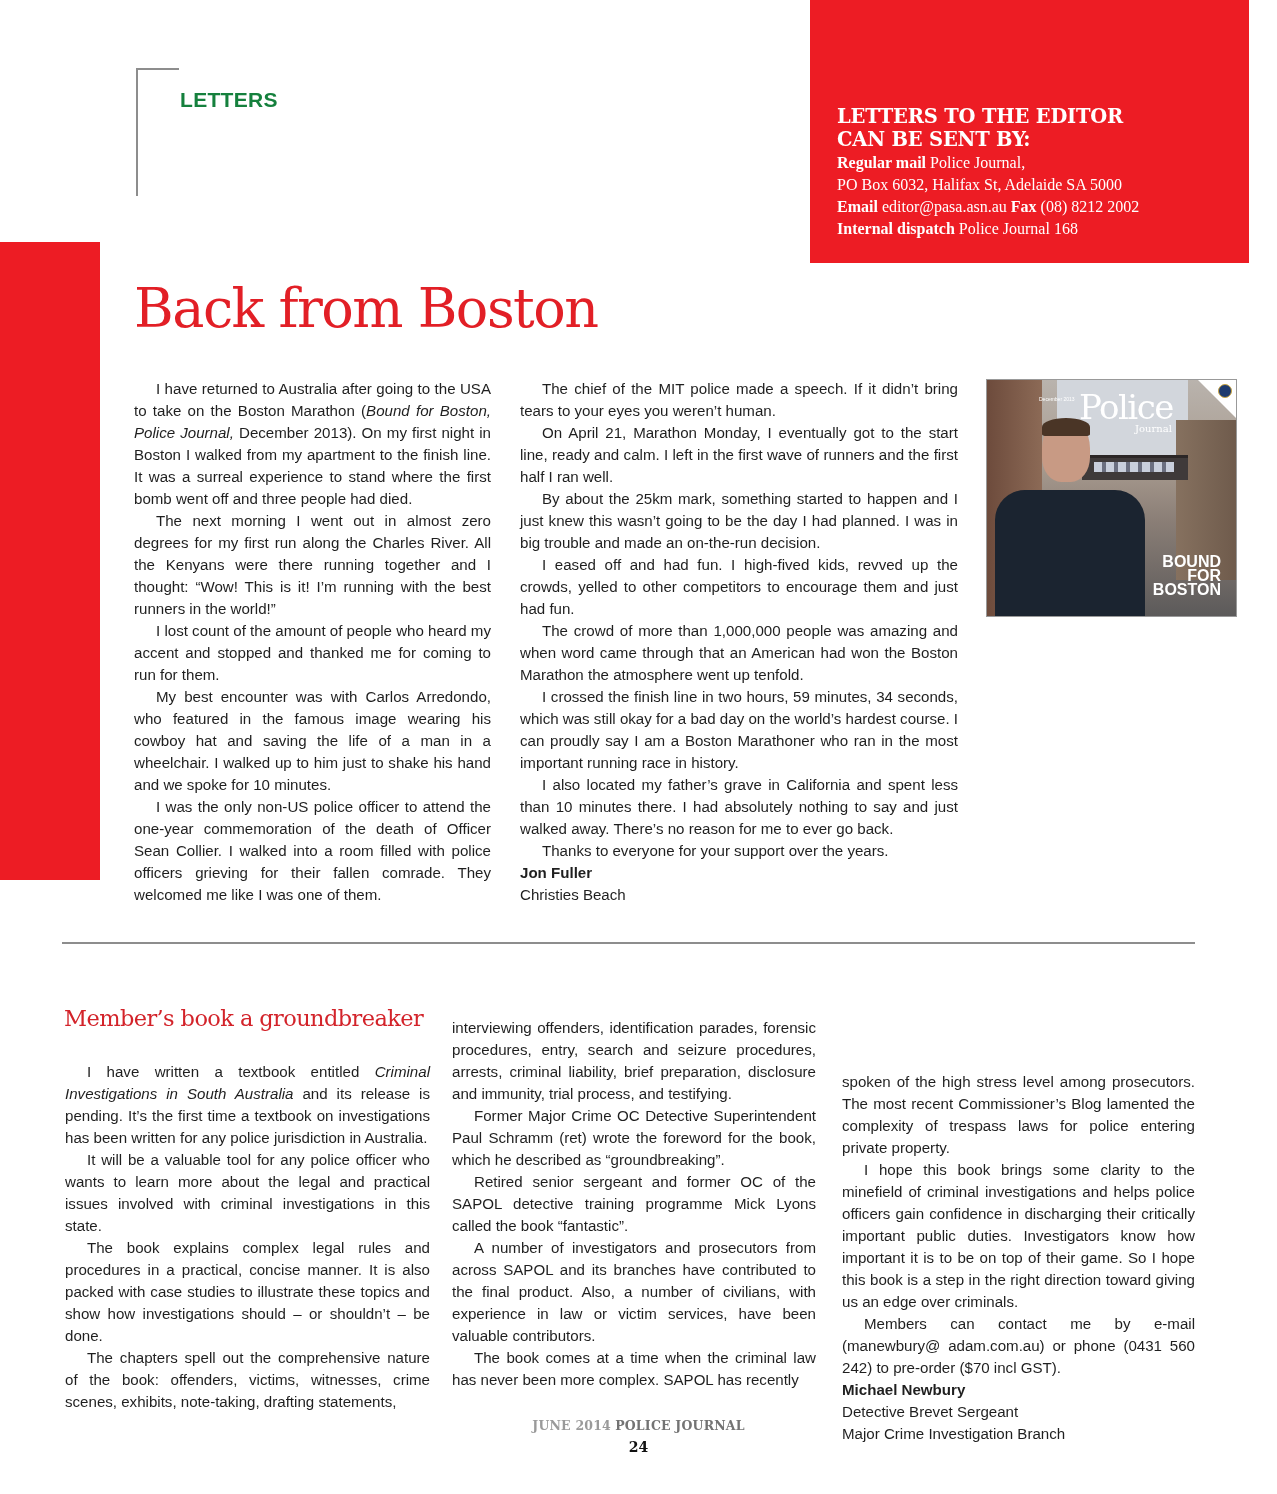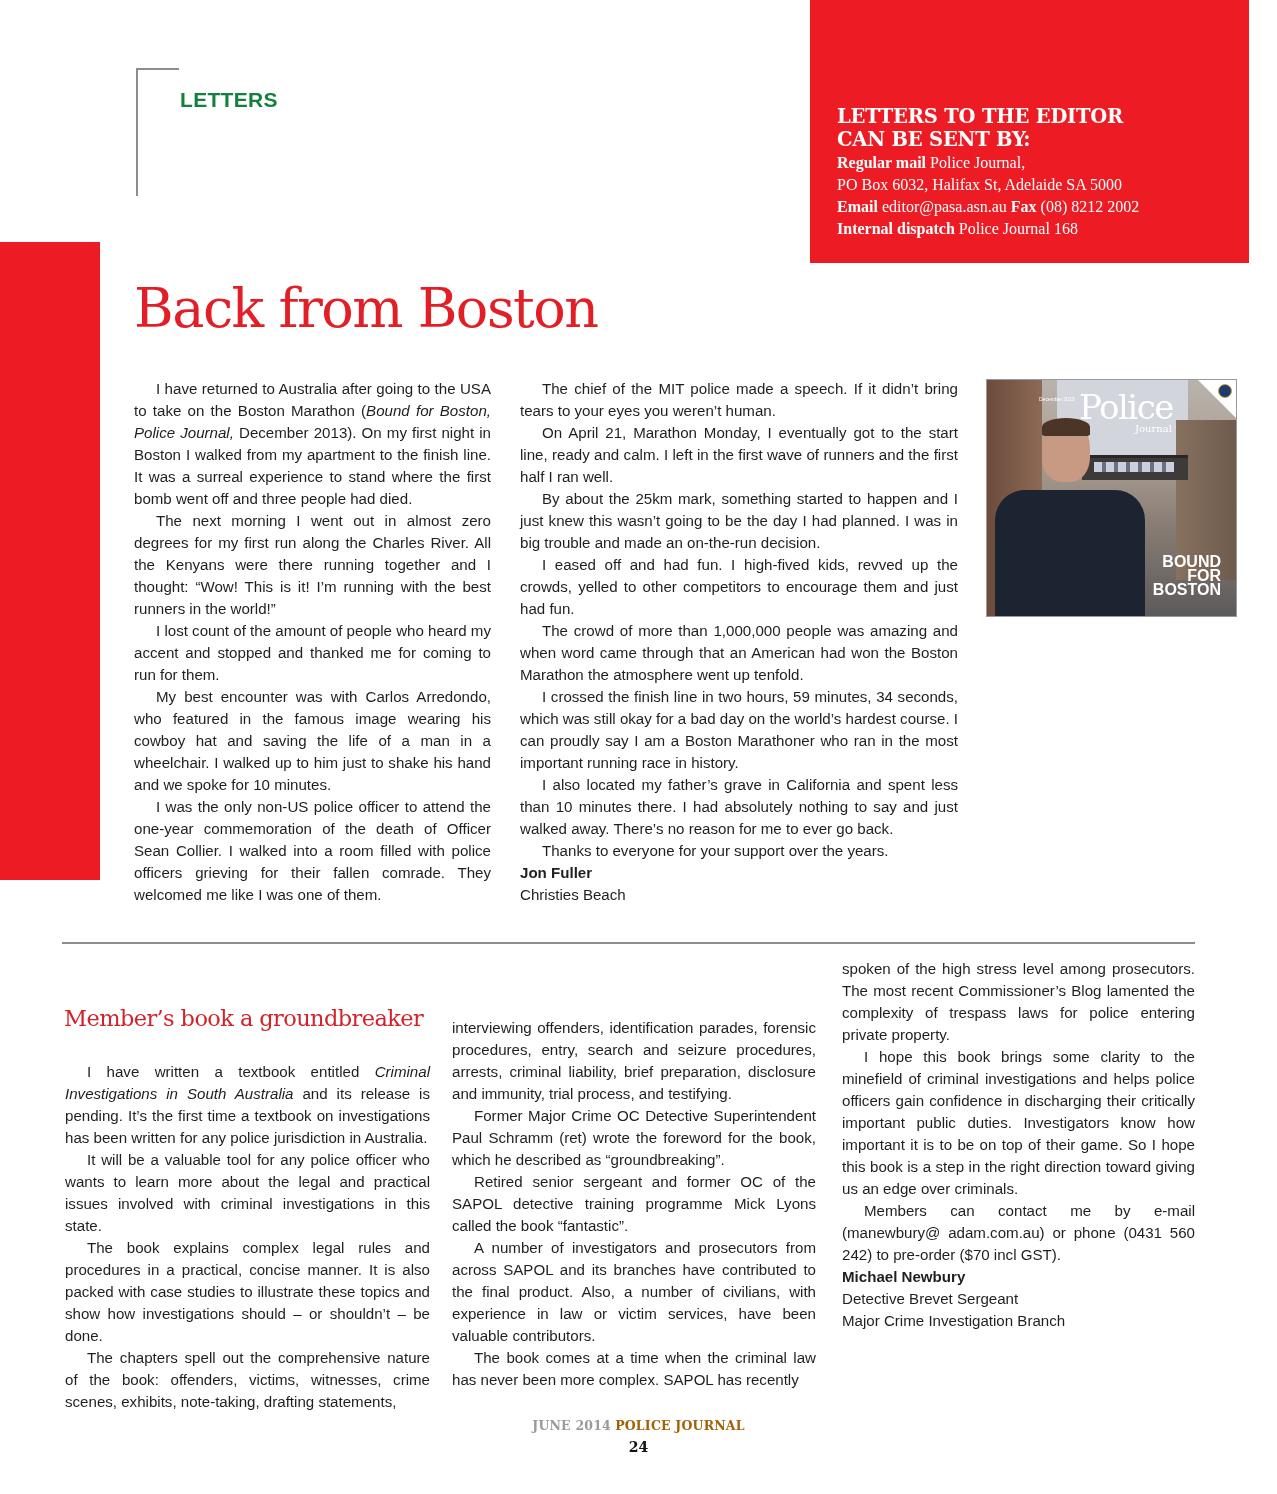--- a/index.html
+++ b/index.html
@@ -94,29 +94,29 @@
   
   .divider { left: 62px; top: 942px; width: 1133px; height: 2px; background: #8d8d8d; }
 
   
   .headline2 {
     left: 64px; top: 1005px; font-family: "DejaVu Serif", serif; font-size: 22.5px;
     letter-spacing: -0.6px; color: #d3232a; white-space: nowrap;
   }
   .b-col1 { left: 65px; top: 1061px; width: 365px; }
   .b-col2 { left: 452px; top: 1017px; width: 364px; }
-  .b-col3 { left: 842px; top: 958px; width: 353px; }
+  .b-col3 { left: 842px; top: 1071px; width: 353px; }
 
   
   .footer-line {
     left: 0; width: 1277px; top: 1418px; text-align: center;
     font-family: "DejaVu Serif", serif; font-size: 12.5px; letter-spacing: 0.2px;
   }
   .footer-line .issue { color: #9a9a9a; font-weight: bold; }
-  .footer-line .mag { color: #a16207; font-weight: bold; }
+  .footer-line .mag { color: #737373; font-weight: bold; }
   .page-number {
     left: 0; width: 1277px; top: 1439px; text-align: center;
     font-family: "DejaVu Serif", serif; font-size: 14px; font-weight: bold; color: #111;
   }
 </style>
 </head>
 <body>
 
 <div class="abs bracket-v"></div>
 <div class="abs bracket-h"></div>

